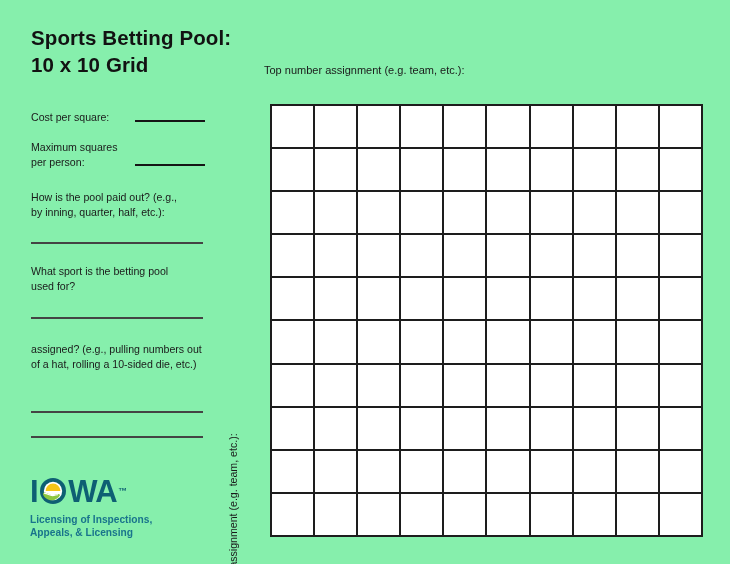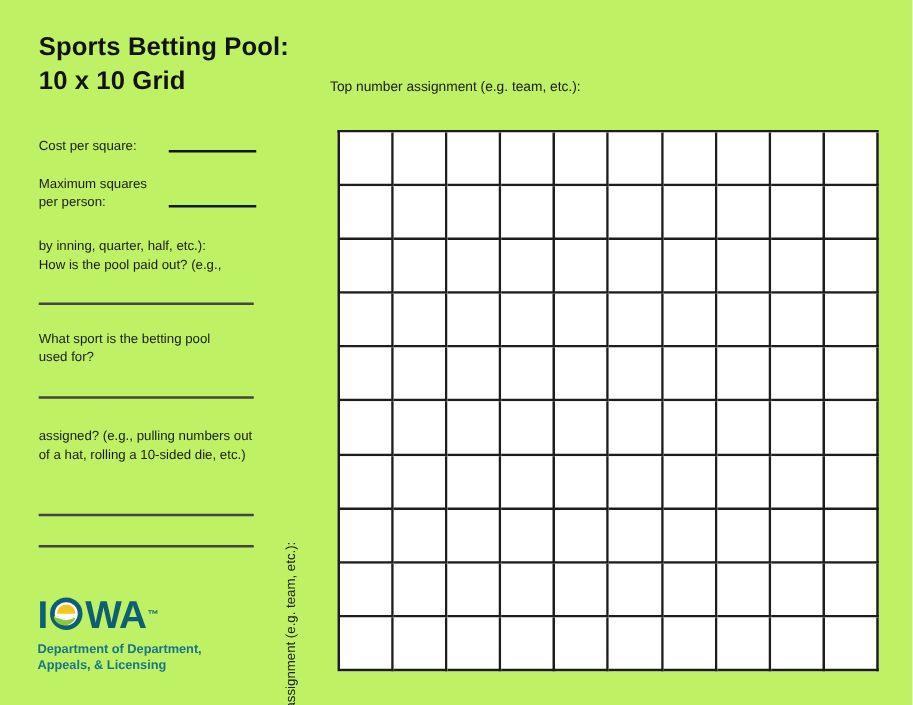--- a/index.html
+++ b/index.html
@@ -8,21 +8,21 @@
     background: #ffffff;
   }
   body {
     font-family: "Liberation Sans", sans-serif;
     color: #1a1a1a;
   }
   #page {
     position: relative;
     width: 730px;
     height: 564px;
-    background: #bef264;
+    background: #86efac;
     overflow: hidden;
   }
 
   
   #title {
     position: absolute;
     left: 31px;
     top: 24px;
     width: 260px;
     font-size: 20.5px;
@@ -162,22 +162,22 @@
   </div>
   <div class="blank-line" style="left:135px; top:120px; width:70px;"></div>
 
   <div class="field-row q-text" style="left:31px; top:140px; width:110px;">
     <span style="display:block;">Maximum squares</span>
     <span style="display:block;">per person:</span>
   </div>
   <div class="blank-line" style="left:135px; top:164px; width:70px;"></div>
 
   <div class="field-row q-text" style="left:31px; top:190px; width:180px;">
+    <span style="display:block;">How is the pool paid out? (e.g.,</span>
     <span style="display:block;">by inning, quarter, half, etc.):</span>
-    <span style="display:block;">How is the pool paid out? (e.g.,</span>
   </div>
   <div class="rule" style="top:242px;"></div>
 
   <div class="field-row q-text" style="left:31px; top:264px; width:180px;">
     <span style="display:block;">What sport is the betting pool</span>
     <span style="display:block;">used for?</span>
   </div>
   <div class="rule" style="top:317px;"></div>
 
   <div class="field-row q-text" style="left:31px; top:342px; width:190px;">
@@ -198,21 +198,21 @@
             <path d="M14 6.6a7.4 7.4 0 0 1 7.4 7.4H6.6A7.4 7.4 0 0 1 14 6.6z" fill="#f5c518"></path>
             <path d="M4.9 15.6c3.6 0 5.2 2.6 8.6 2.6 2.6 0 4.1-1.1 5.6-1.1 1 0 1.6.3 2 .8-1.6 3.2-4.9 5.3-8.5 5.3-3.9 0-7.3-2.4-8.7-6.0 .3-1.1.6-1.6 1-1.6z" fill="#8dc63f"></path>
             <path d="M5.6 16.4c3.2.2 4.8 2.2 7.9 2.2 2.3 0 3.7-.9 5.1-.9" fill="none" stroke="#ffffff" stroke-width="1.1" stroke-linecap="round"></path>
           </svg>
         </span>
         <span>WA</span>
       </div>
       <span id="logo-tm">™</span>
     </div>
     <div id="logo-sub">
-      <span>Department of Department,</span>
+      <span>Licensing of Inspections,</span>
       <span>Appeals, &amp; Licensing</span>
     </div>
   </div>
 
   <div id="top-label">Top number assignment (e.g. team, etc.):</div>
 
   <div id="side-label-wrap">
     <div id="side-label">Side number assignment (e.g. team, etc.):</div>
   </div>
 

